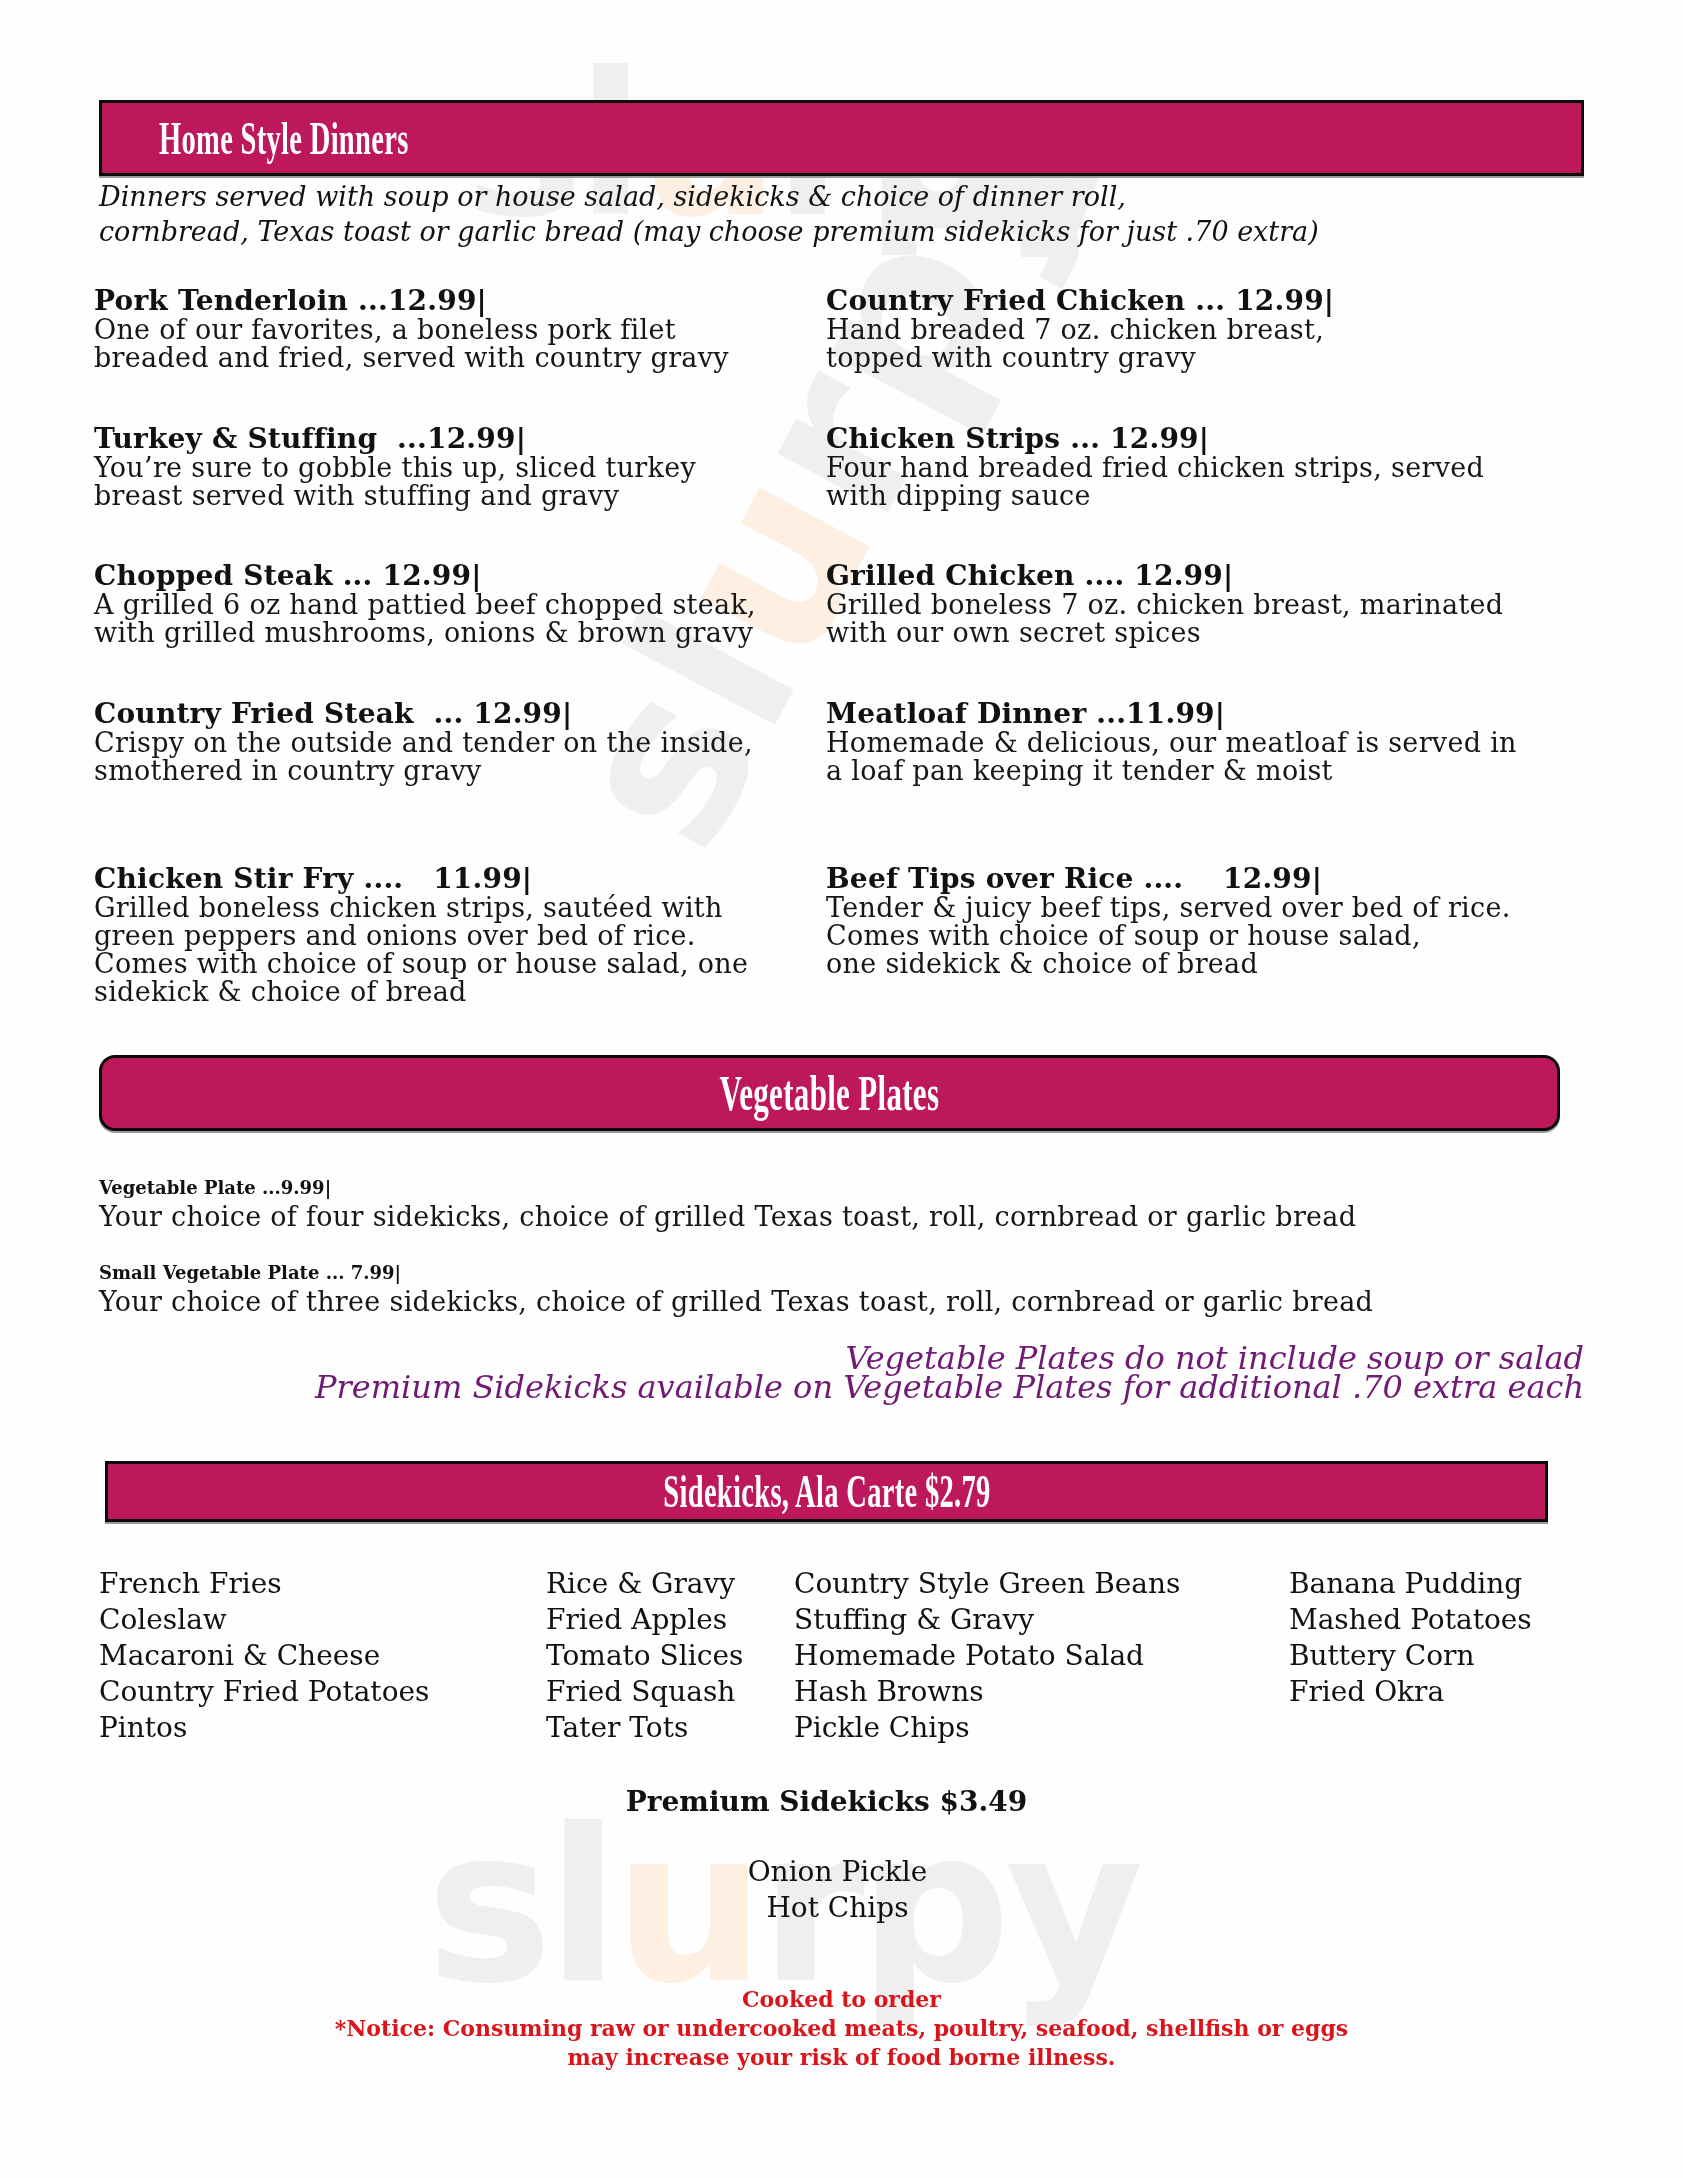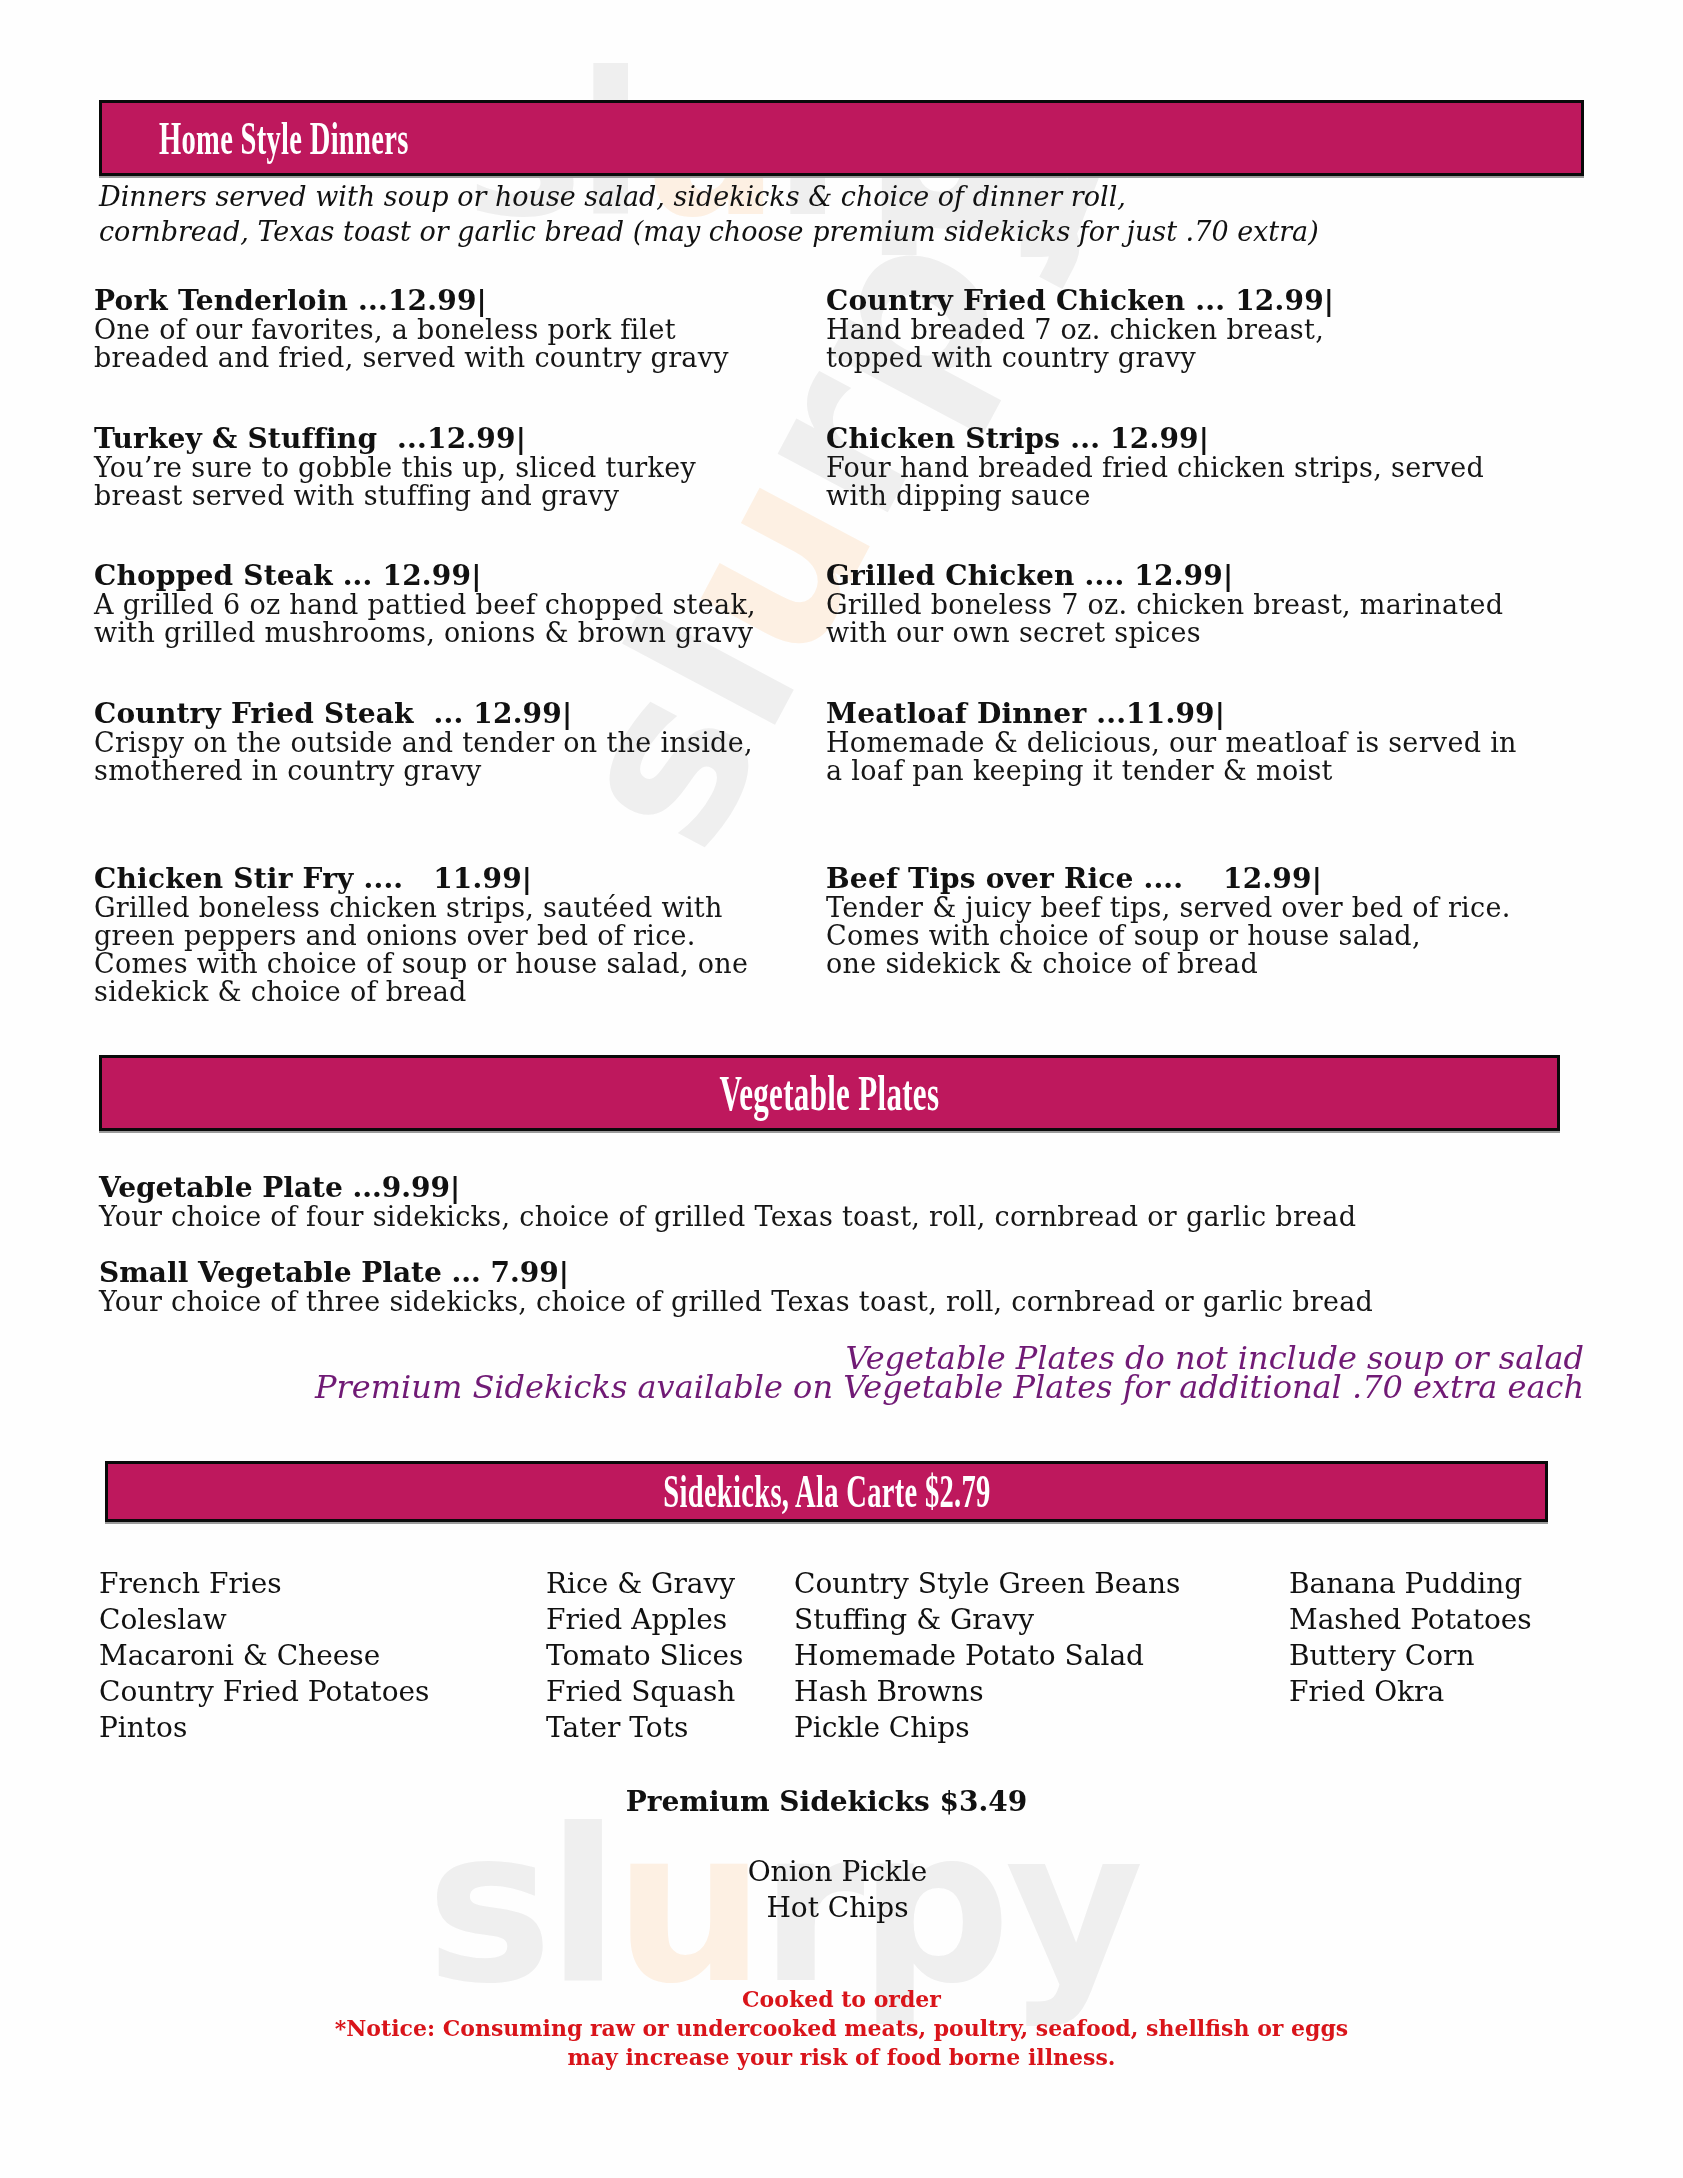--- a/index.html
+++ b/index.html
@@ -18,31 +18,31 @@
   .banner {
     position: absolute; background: #be185d; border: 3px solid #0a0a0a;
     box-shadow: 0 2px 0 #9a9a9a; box-sizing: border-box;
     color: #fff; display: flex; align-items: center;
     font-family: "Liberation Serif", "DejaVu Serif", serif; font-weight: bold;
     transform-origin: left center;
   }
   .banner span { display: inline-block; transform: scaleX(0.62); letter-spacing: 0.5px; }
   .b1 { left: 99px; top: 100px; width: 1485px; height: 76px; font-size: 46px; }
   .b1 span { position: absolute; left: 57px; transform-origin: left center; }
-  .b2 { left: 99px; top: 1055px; width: 1461px; height: 76px; font-size: 50px; justify-content: center; }
+  .b2 { left: 99px; top: 1055px; width: 1461px; height: 76px; font-size: 50px; justify-content: center; border-radius: 16px; }
   .b3 { left: 105px; top: 1461px; width: 1443px; height: 61px; font-size: 46px; justify-content: center; }
   .subtitle { position: absolute; left: 99px; width: 1485px; font-style: italic;
               font-size: 27px; line-height: 35px; top: 179px; }
   .item { position: absolute; width: 723px; }
   .item .name { font-weight: bold; font-size: 28px; line-height: 30px; white-space: pre; letter-spacing: 0.2px; }
   .item .desc { font-size: 27px; line-height: 28px; white-space: pre-line; color: #161616; letter-spacing: 0.3px; }
   .colL { left: 94px; }
   .colR { left: 826px; }
   .veg { position: absolute; left: 99px; width: 1485px; }
-  .veg .name { font-weight: bold; font-size: 28px; line-height: 30px; }
+  .veg .name { font-weight: bold; font-size: 18px; line-height: 30px; }
   .veg .desc { font-size: 27px; line-height: 28px; color: #161616; letter-spacing: 0.3px; }
   .vegnote { position: absolute; left: 99px; width: 1485px; text-align: right; font-style: italic;
              font-size: 32px; line-height: 29px; top: 1344px; color: #701a75; }
   .sk-col { position: absolute; top: 1566px; font-size: 28px; line-height: 36px; }
   .sk-col div { white-space: nowrap; }
   .premium-title { position: absolute; left: 0; width: 1653px; text-align: center; top: 1785px;
                    font-weight: bold; font-size: 28px; }
   .premium-list { position: absolute; left: 0; width: 1675px; text-align: center; top: 1854px;
                   font-size: 28px; line-height: 36px; }
   .notice { position: absolute; left: 0; width: 1683px; text-align: center; top: 1985px;

